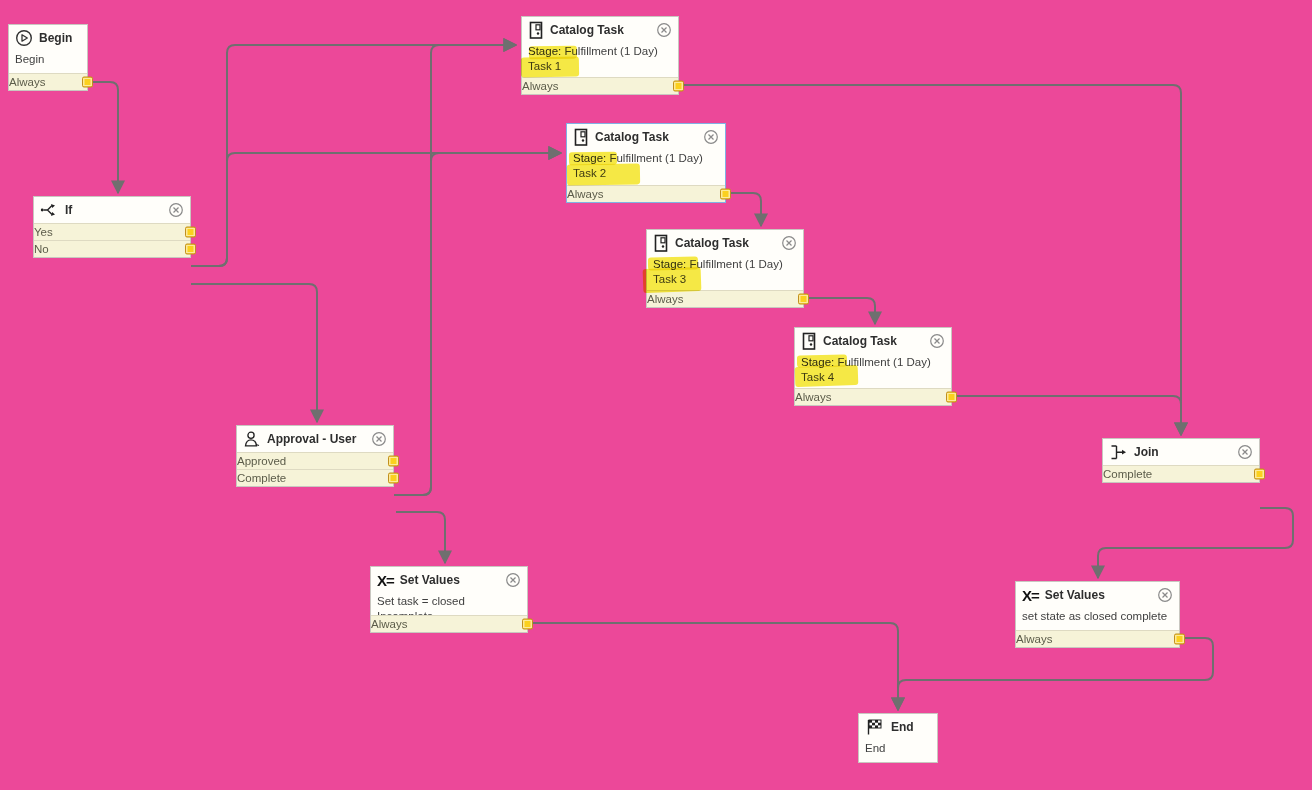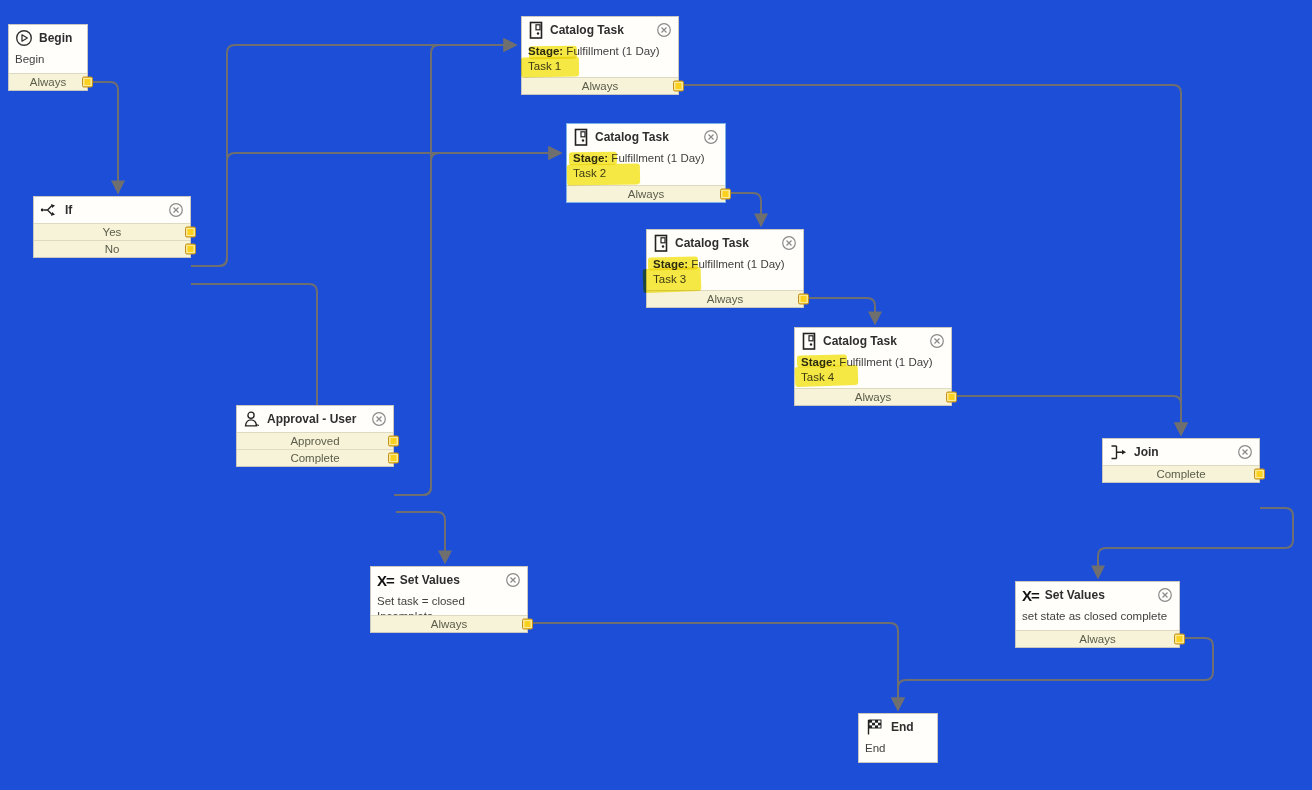--- a/index.html
+++ b/index.html
@@ -1,26 +1,26 @@
 <!DOCTYPE html>
 <html><head>
 <meta charset="utf-8">
 <style>
   html,body{margin:0;padding:0;background:#ffffff;font-family:"Liberation Sans",sans-serif;}
-  #canvas{position:relative;width:1312px;height:790px;background:#1d4ed8;overflow:hidden;}
+  #canvas{position:relative;width:1312px;height:790px;background:#ec4899;overflow:hidden;}
   svg.wires{position:absolute;left:0;top:0;z-index:1;}
   .wire{fill:none;stroke:#6f6f6f;stroke-width:2;}
   .node{position:absolute;z-index:2;background:#fffefa;border:1px solid #c9c7c0;box-sizing:border-box;font-size:11.5px;color:#3f3f3f;}
   .node.selected{border-color:#7fb2e5;}
   .node-title{display:flex;align-items:center;gap:6px;height:26px;box-sizing:border-box;padding:3px 6px;}
   .title-text{font-weight:bold;font-size:12px;color:#2e2e2e;white-space:nowrap;}
   .close{margin-left:auto;display:flex;align-items:center;cursor:pointer;}
   .node-body{box-sizing:border-box;padding:1px 6px 2px;line-height:1.32;color:#3f3f3f;position:relative;}
-  .stage-label{font-weight:bold;color:#2e2e2e;}
-  .out-row{position:relative;height:17px;line-height:16px;box-sizing:border-box;text-align:center;
+  .stage-label{font-weight:normal;color:#2e2e2e;}
+  .out-row{position:relative;height:17px;line-height:16px;box-sizing:border-box;
            background:#f6f3d8;border-top:1px solid #dedac2;color:#5c5c4a;font-size:11.5px;}
   .port{position:absolute;right:-6px;top:50%;transform:translateY(-50%);width:11px;height:11px;box-sizing:border-box;
         background:#fbd01e;border:1.5px solid #c08f1f;border-radius:2px;box-shadow:inset 0 0 0 1.5px rgba(255,255,255,.55);}
   .icon{display:flex;align-items:center;flex:0 0 auto;}
   .xeq{font-weight:800;font-size:15px;color:#111;letter-spacing:-1px;line-height:1;}
   .hl{position:absolute;background:#f3e312;opacity:.78;mix-blend-mode:multiply;z-index:3;border-radius:3px;pointer-events:none;}
 </style>
 </head>
 <body>
 
@@ -194,21 +194,21 @@
     <div class="node-body" style="height:34px">
       <div><span class="stage-label">Stage:</span> <span>Fulfillment (1 Day)</span></div>
       <div>Task 4</div>
     </div>
     <div class="out-row">
       <span>Always</span>
       <span class="port"></span>
     </div>
   </div>
 
-  <div class="node" style="left:236px;top:405px;width:158px">
+  <div class="node" style="left:236px;top:425px;width:158px">
     <div class="node-title">
       <span class="icon">
         <svg width="18" height="18" viewBox="0 0 18 18">
             <circle cx="8" cy="5.3" r="3.1" fill="none" stroke="#222" stroke-width="1.3"></circle>
             <path d="M2.5,15.8 C3,11.6 5.2,9.8 8,9.8 C10.8,9.8 13,11.6 13.5,15.8 Z" fill="none" stroke="#222" stroke-width="1.3"></path>
             <path d="M13,14.5 L16,15.5" stroke="#222" stroke-width="1.1"></path>
           </svg>
       </span>
       <span class="title-text">Approval - User</span>
       <span class="close">

